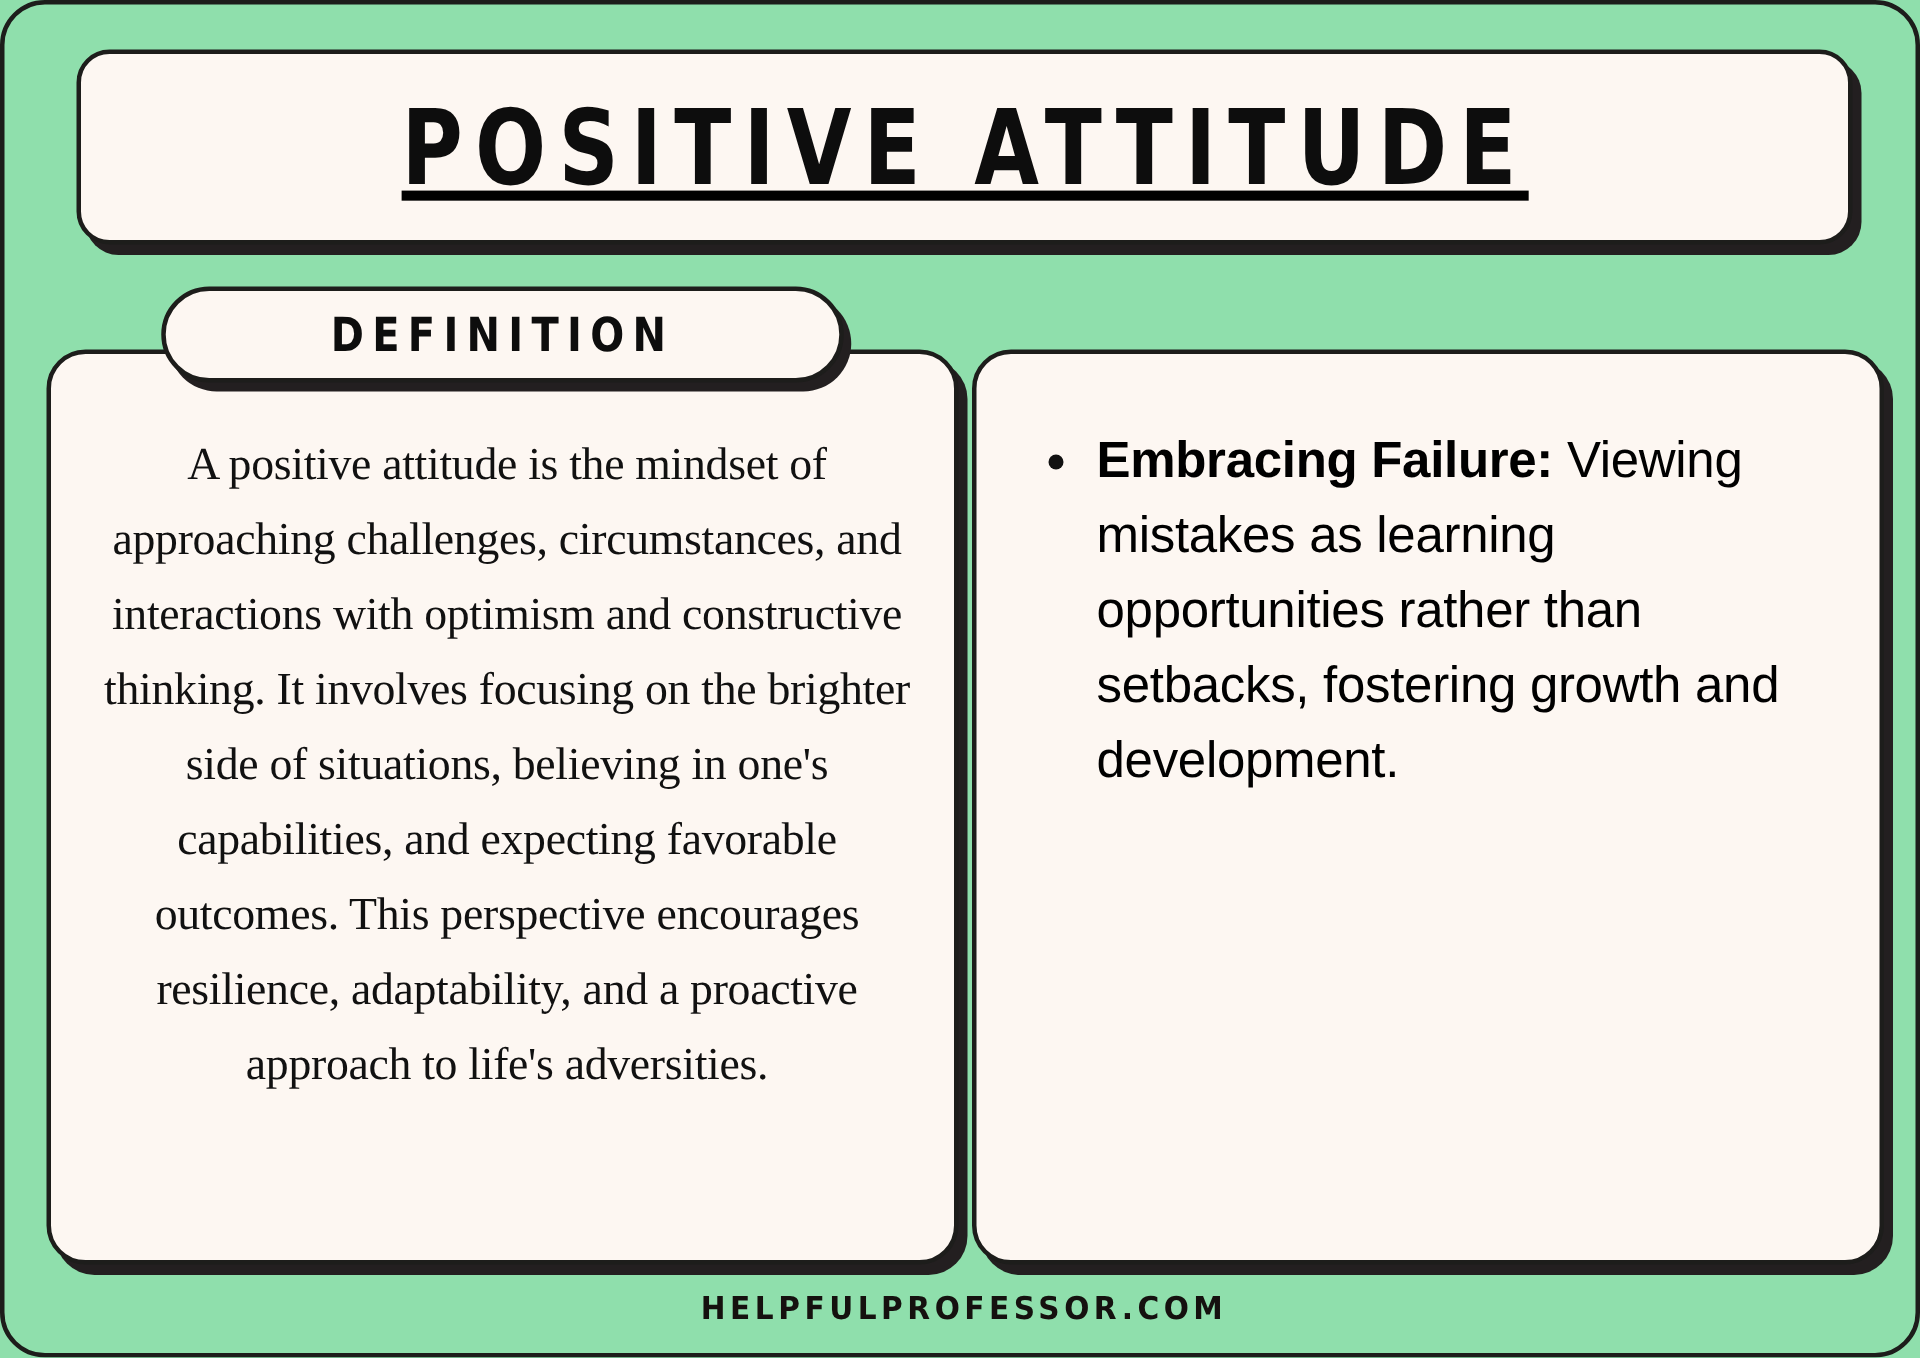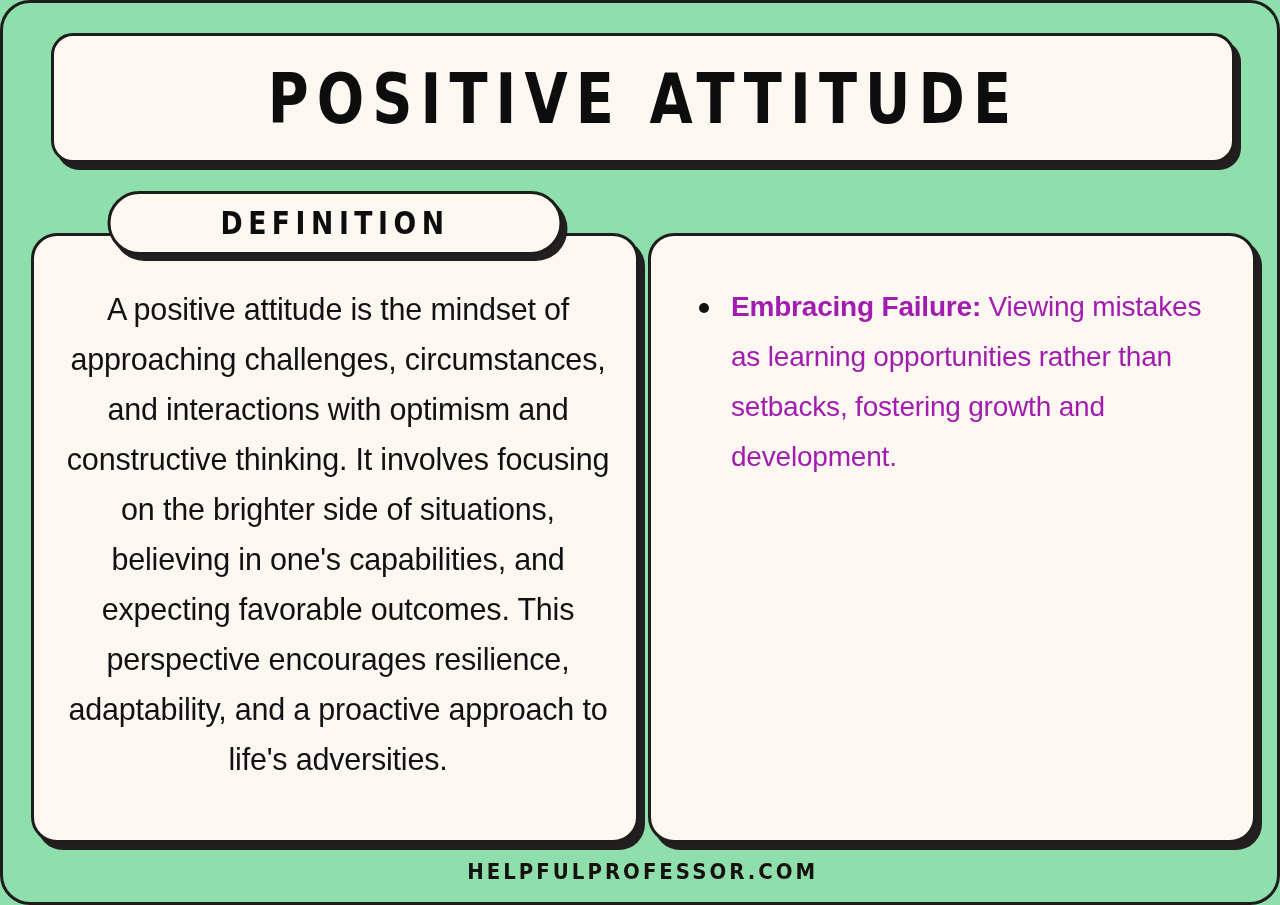--- a/index.html
+++ b/index.html
@@ -33,20 +33,21 @@
     width: 1184px;
     height: 130px;
     box-sizing: border-box;
     background: #fdf7f2;
     border: 3px solid #1d1d1b;
     border-radius: 22px;
     box-shadow: 6px 7px 0 0 #231f20;
     display: flex;
     align-items: center;
     justify-content: center;
+    text-decoration: underline;
   }
   .title-text {
     font-family: "DejaVu Sans", sans-serif;
     font-weight: 700;
     font-size: 62px;
     letter-spacing: 9px;
     color: #0d0d0d;
     transform: scaleX(0.9) scaleY(1.12);
     white-space: nowrap;
     text-transform: uppercase;
@@ -114,21 +115,21 @@
     text-transform: uppercase;
   }
 
   
   .definition-body {
     position: absolute;
     left: 30px;
     top: 48px;
     width: 548px;
     text-align: center;
-    font-family: Liberation Sans, sans-serif;
+    font-family: Liberation Serif, serif;
     font-size: 30.5px;
     line-height: 50px;
     color: #111111;
     letter-spacing: -0.2px;
   }
 
   
   .examples-list {
     position: absolute;
     left: 38px;
@@ -136,23 +137,23 @@
     width: 540px;
     margin: 0;
     padding: 0;
     list-style: none;
   }
   .example-item {
     position: relative;
     padding-left: 42px;
     margin-bottom: 34px;
     font-family: "Liberation Sans", sans-serif;
-    font-size: 28px;
+    font-size: 34px;
     line-height: 50px;
-    color: #a21caf;
+    color: #000000;
     letter-spacing: -0.2px;
   }
   .example-item:last-child { margin-bottom: 0; }
   .bullet-dot {
     position: absolute;
     left: 10px;
     top: 21px;
     width: 10px;
     height: 10px;
     border-radius: 50%;

